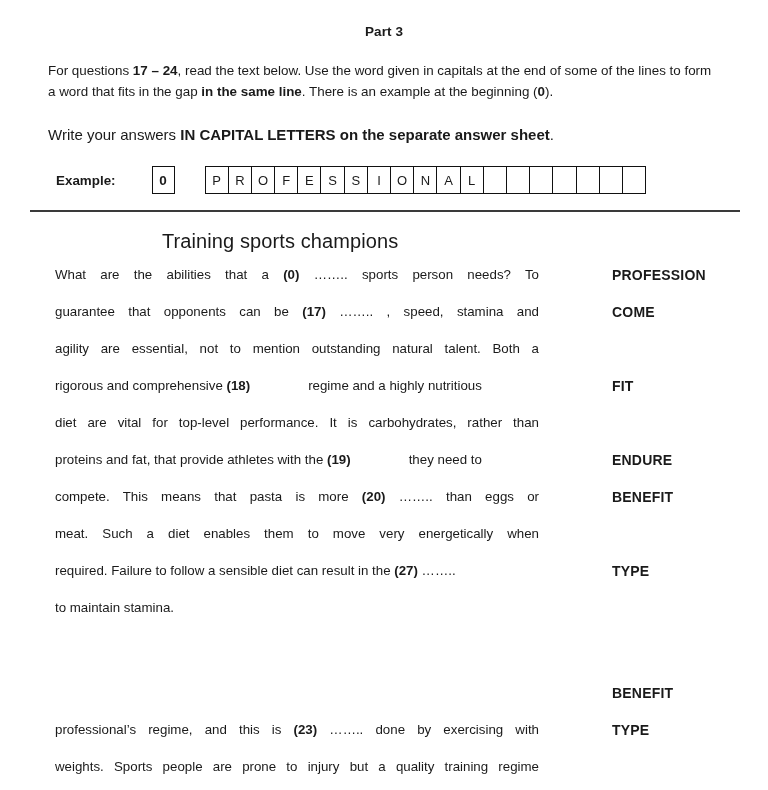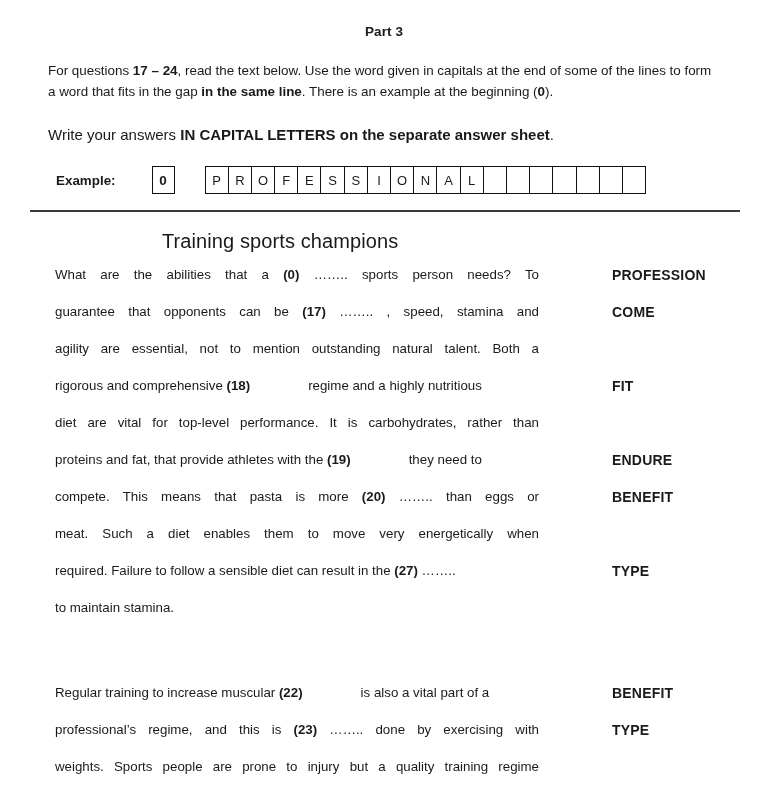--- a/index.html
+++ b/index.html
@@ -238,21 +238,20 @@
       </div>
       <div class="text-line">
         <div class="line-text no-justify"><span>to maintain stamina.</span></div>
       </div>
     </div>
 
   <div class="para-gap"></div>
 
   <div class="body-block" id="passage-body-2">
       <div class="text-line">
-        <div class="line-text no-justify"><span>Regular training to increase muscular </span><b>(22)</b><span class="gap-blank">&nbsp;</span><span>is also a vital part of a</span></div>
         <div class="keyword">BENEFIT</div>
       </div>
       <div class="text-line">
         <div class="line-text"><span>professional’s regime, and this is </span><b>(23)</b><span> …….. done by exercising with</span></div>
         <div class="keyword">TYPE</div>
       </div>
       <div class="text-line">
         <div class="line-text"><span>weights. Sports people are prone to injury but a quality training regime</span></div>
       </div>
       <div class="text-line">

